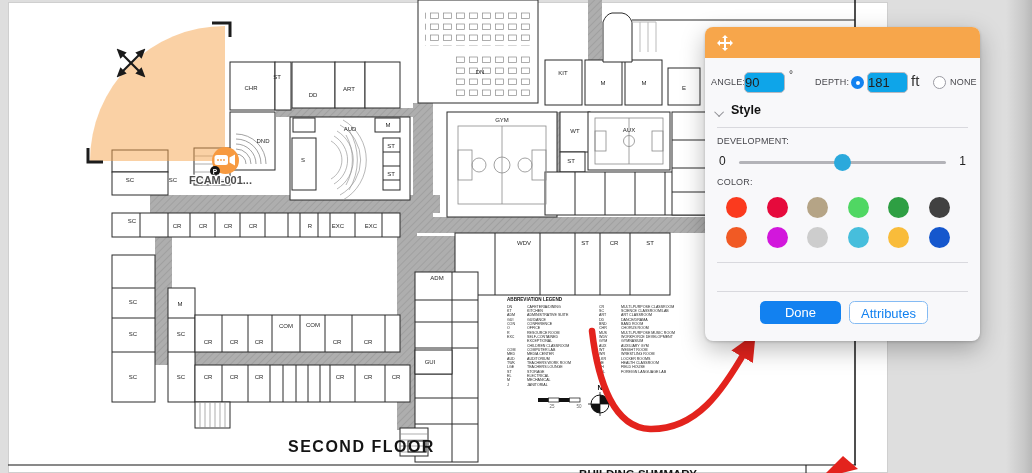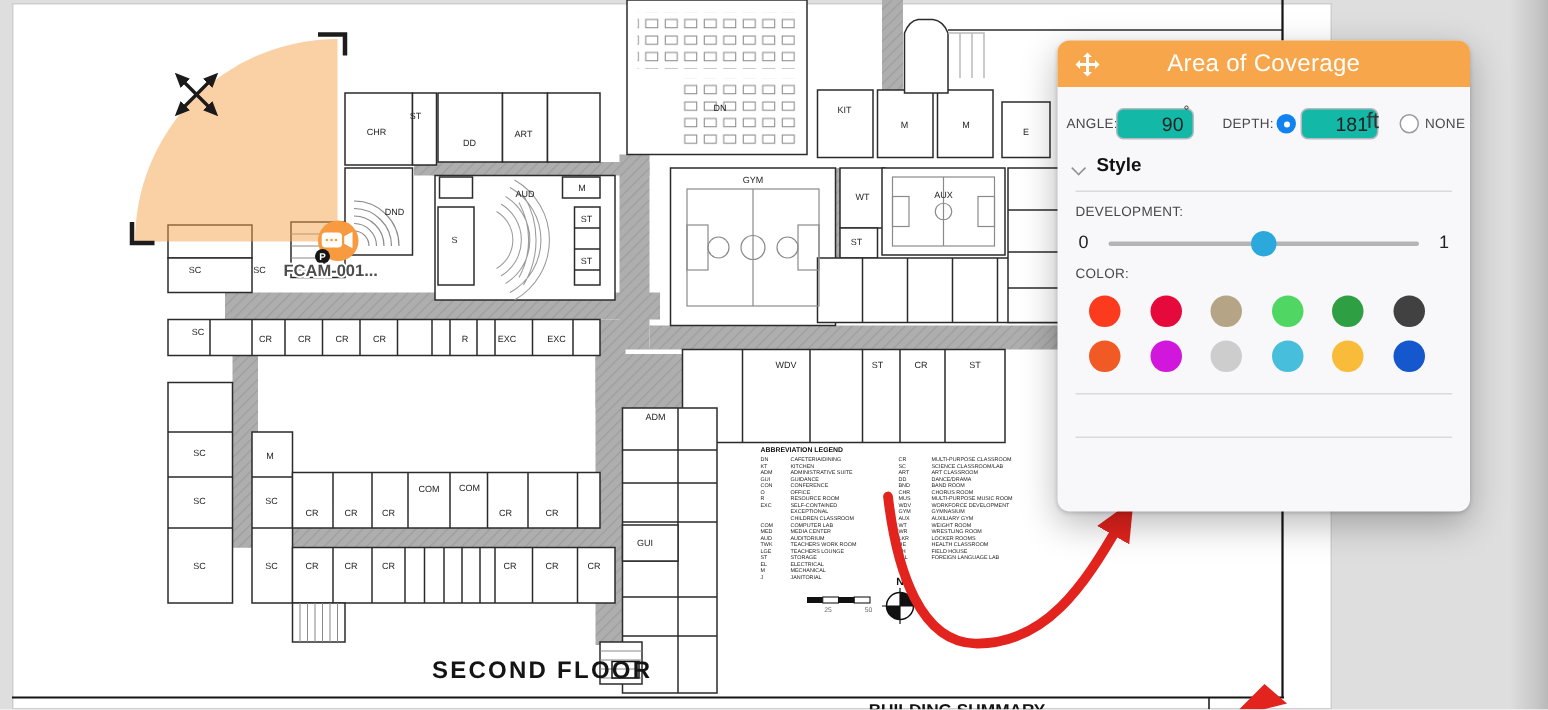--- a/index.html
+++ b/index.html
@@ -14,22 +14,22 @@
   
   .panel{position:absolute;left:705px;top:27px;width:275px;height:314px;background:#f8f8fa;
          border-radius:8px;z-index:40;
          box-shadow:0 8px 24px rgba(0,0,0,.28),0 1px 3px rgba(0,0,0,.18);}
   .panel-header{position:absolute;top:0;left:0;right:0;height:31px;background:#f7a64b;
          border-radius:8px 8px 0 0;display:flex;align-items:center;justify-content:center;}
   .panel-title{color:#fff;font-size:16px;letter-spacing:.2px;}
   .move-icon{position:absolute;left:11px;top:7px;width:18px;height:18px;}
   .ctl-row{position:absolute;top:44px;left:0;right:0;height:24px;}
   .lbl{position:absolute;font-size:9px;color:#47474c;letter-spacing:.2px;}
-  .inputbox{position:absolute;width:52px;height:21px;background:#14b8a6;border:1px solid #b8b8c0;
-         border-radius:5px;font-size:13px;color:#222;text-align:right;padding-right:6px;
+  .inputbox{position:absolute;width:41px;height:21px;background:#0ea5e9;border:1px solid #b8b8c0;
+         border-radius:5px;font-size:13px;color:#222;padding-right:6px;
          line-height:20px;box-sizing:border-box;top:1px;}
   .deg{position:absolute;font-size:10px;color:#333;top:-2px;}
   .unit{position:absolute;font-size:15px;color:#333;top:1px;}
   .radio{position:absolute;width:13px;height:13px;border-radius:50%;box-sizing:border-box;top:5px;}
   .radio.sel{background:#1282f0;}
   .radio.sel::after{content:"";display:block;width:4px;height:4px;background:#fff;border-radius:50%;
          margin:4.5px auto 0;}
   .radio.un{background:#fff;border:1px solid #9a9aa2;}
   .sect{position:absolute;left:12px;display:flex;align-items:flex-end;gap:7px;
         font-size:12.5px;font-weight:bold;color:#111;}
@@ -346,21 +346,20 @@
       <path d="M 592 331 C 598 382 614 428 650 429 C 697 430 723 390 746 350" fill="none" stroke="#e3231d" stroke-width="6.5" stroke-linecap="round" marker-end="url(#redhead)"></path>
       <polygon points="826,473 843,456 858,469 842,473" fill="#e3231d"></polygon>
     </g>
   </svg>
 
   <div class="panel">
     <div class="panel-header">
       <svg class="move-icon" viewBox="0 0 18 18">
         <path d="M9 1 L12 4 H10 V8 H14 V6 L17 9 L14 12 V10 H10 V14 H12 L9 17 L6 14 H8 V10 H4 V12 L1 9 L4 6 V8 H8 V4 H6 Z" fill="#fff"></path>
       </svg>
-      <span class="panel-title">Area of Coverage</span>
     </div>
 
     <div class="ctl-row">
       <span class="lbl" style="left:6px;top:6px">ANGLE:</span>
       <span class="inputbox" style="left:39px">90</span>
       <span class="deg" style="left:84px">°</span>
       <span class="lbl" style="left:110px;top:6px">DEPTH:</span>
       <span class="radio sel" style="left:146px"></span>
       <span class="inputbox" style="left:162px">181</span>
       <span class="unit" style="left:206px">ft</span>
@@ -399,16 +398,20 @@
           <div class="swatch" style="background: rgb(205, 205, 205);"></div>
           <div class="swatch" style="background: rgb(70, 190, 220);"></div>
           <div class="swatch" style="background: rgb(249, 188, 58);"></div>
           <div class="swatch" style="background: rgb(21, 87, 205);"></div>
         </div>
       </div>
 
     <div class="divider" style="top:235px"></div>
     <div class="divider" style="top:264px"></div>
 
+    <div class="btn-row">
+      <div class="btn btn-done">Done</div>
+      <div class="btn btn-attr">Attributes</div>
+    </div>
   </div>
 
   <div class="shade"></div>
 </div>
 
 </body></html>

